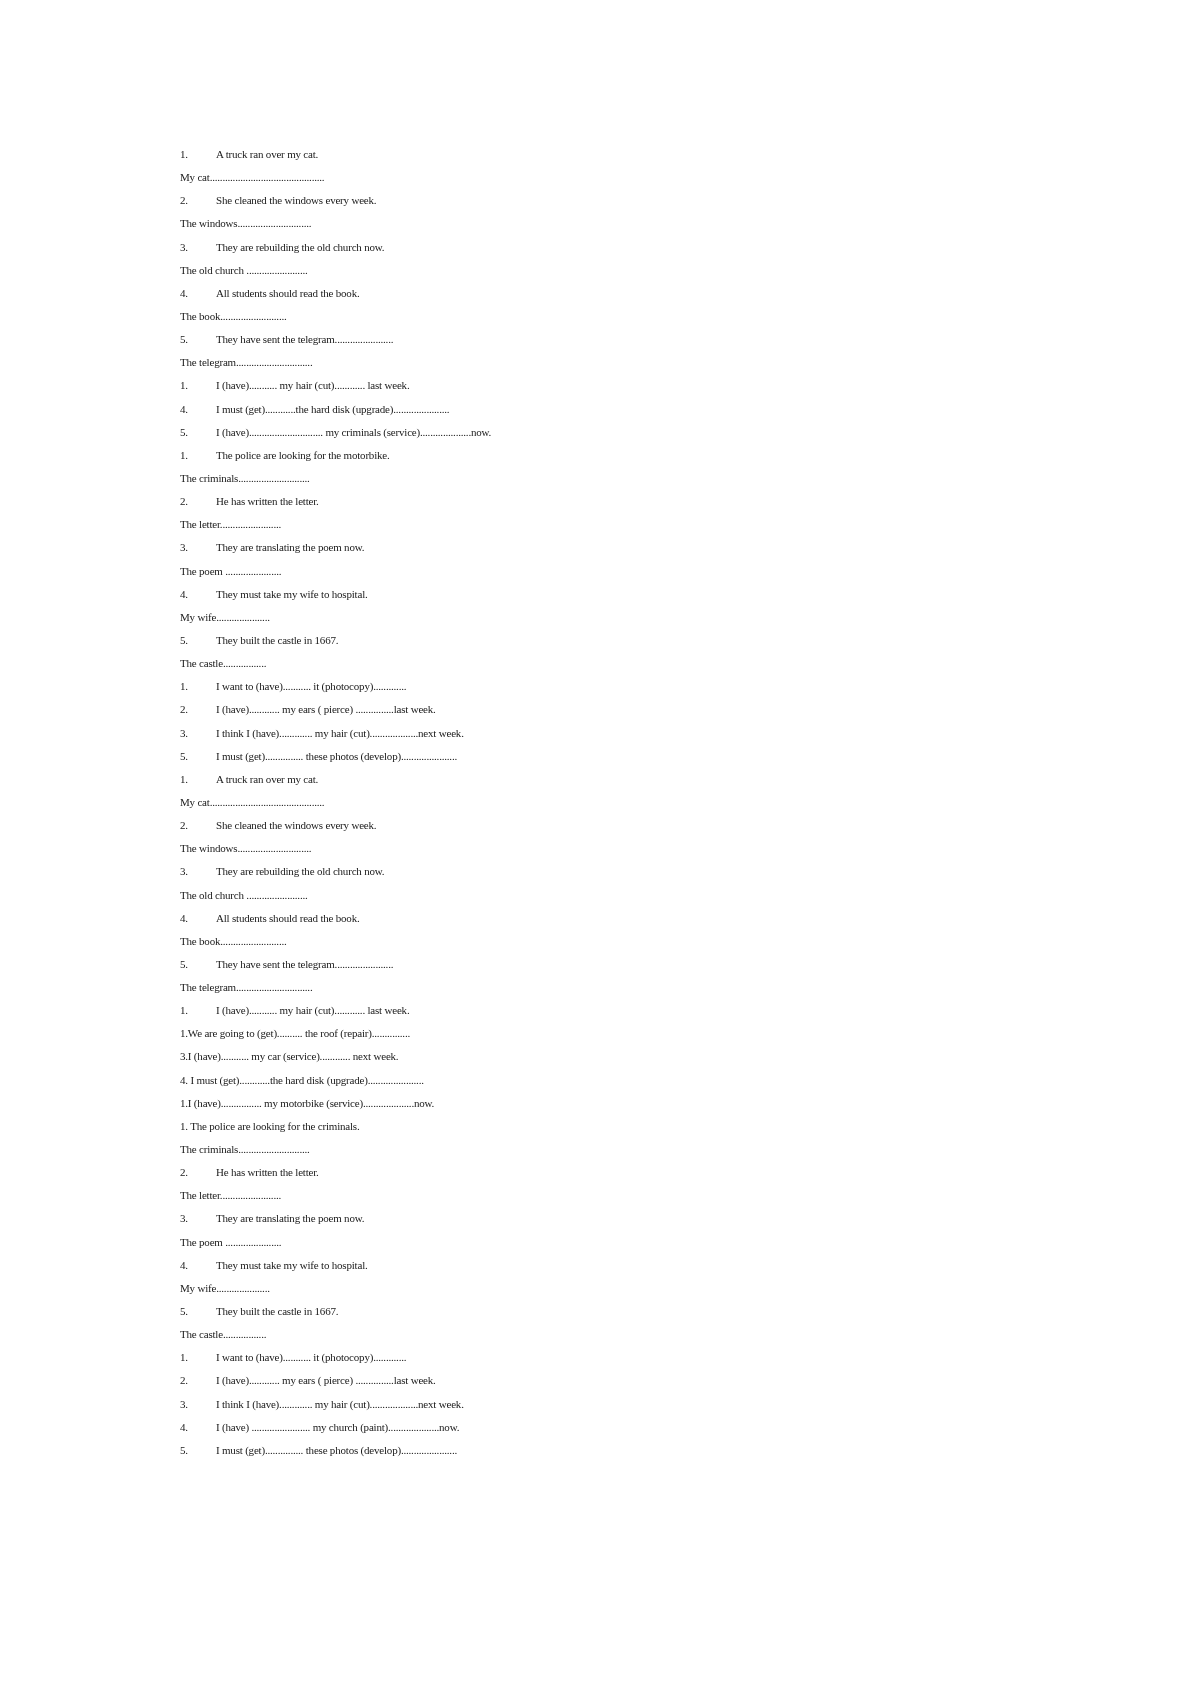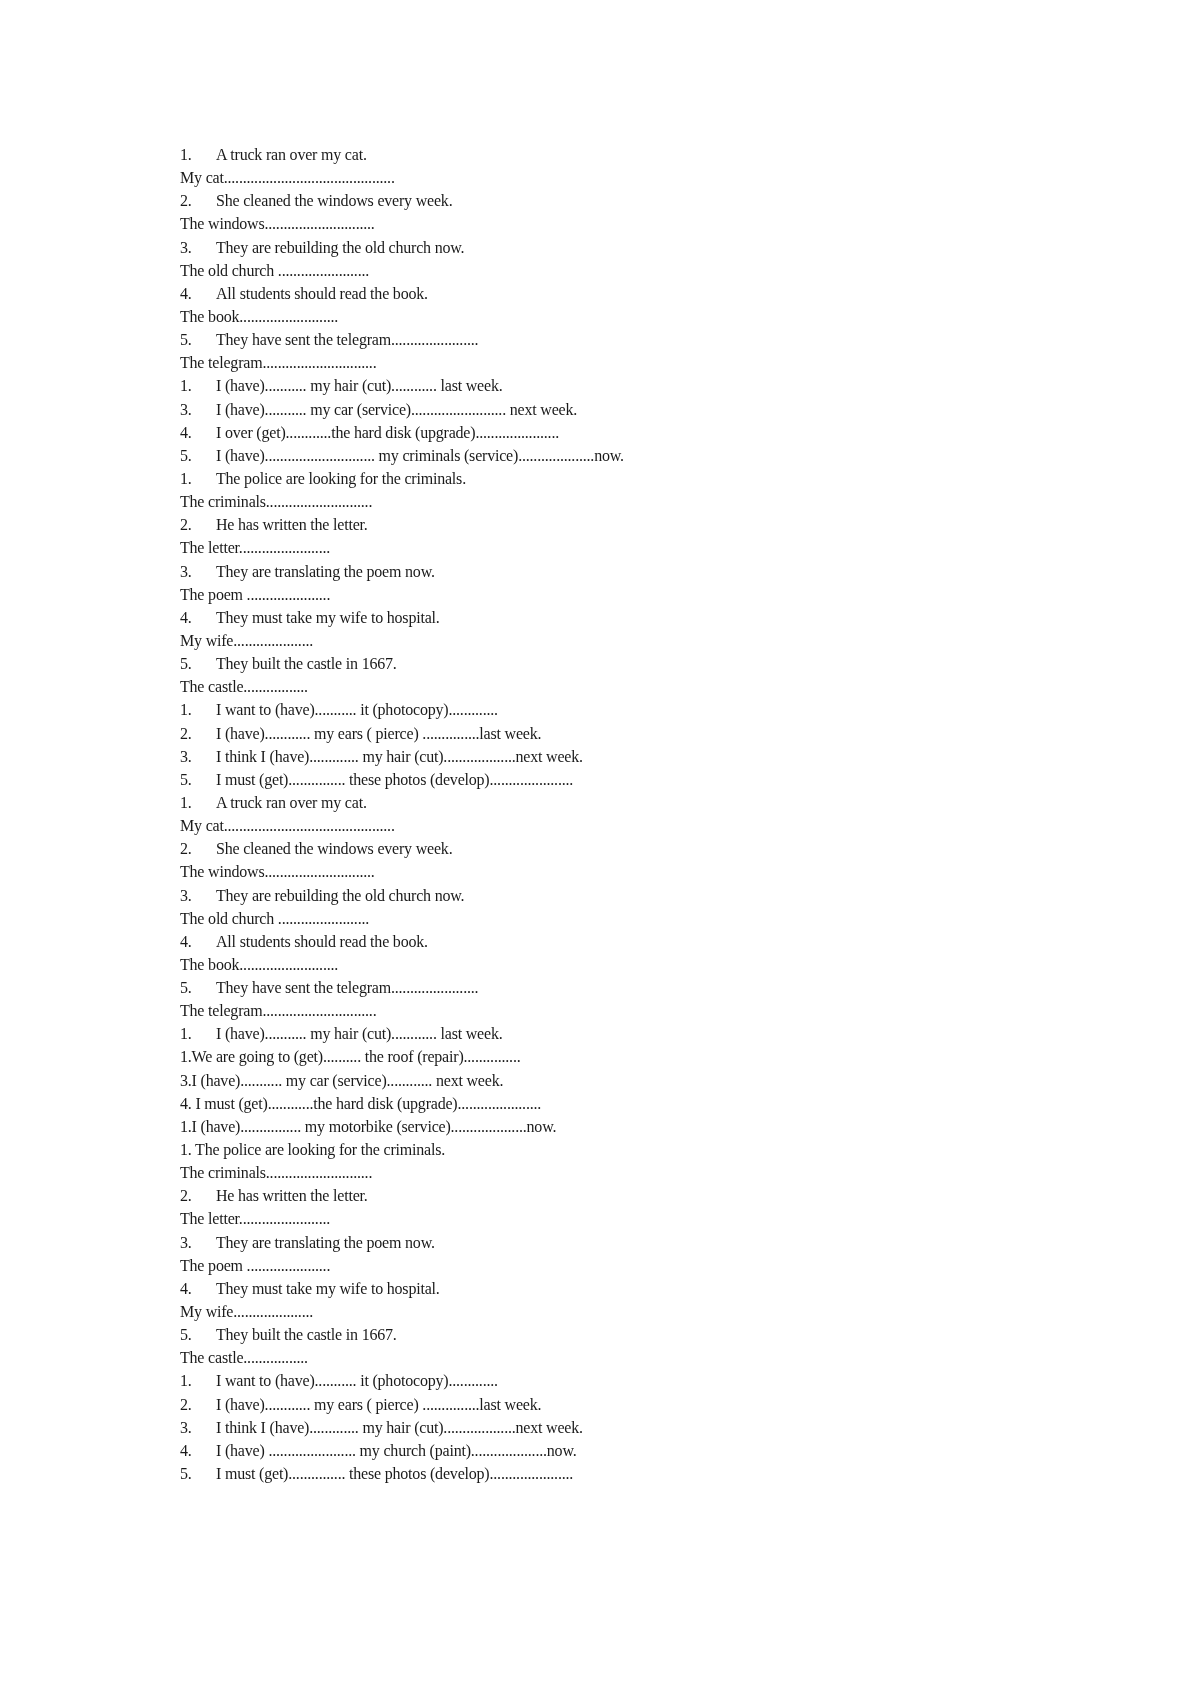--- a/index.html
+++ b/index.html
@@ -17,21 +17,21 @@
     }
     .page {
       position: absolute;
       left: 180px;
       top: 143px;
       width: 900px;
     }
     .line {
       height: 23.15px;
       line-height: 23.15px;
-      font-size: 16px;
+      font-size: 11px;
       white-space: pre;
       letter-spacing: -0.2px;
     }
     .num {
       display: inline-block;
       width: 36px;
     }
   </style>
 </head>
 <body>
@@ -41,24 +41,23 @@
     <div class="line"><span>My cat.............................................</span></div>
     <div class="line"><span class="num">2.</span><span>She cleaned the windows every week.</span></div>
     <div class="line"><span>The windows.............................</span></div>
     <div class="line"><span class="num">3.</span><span>They are rebuilding the old church now.</span></div>
     <div class="line"><span>The old church ........................</span></div>
     <div class="line"><span class="num">4.</span><span>All students should read the book.</span></div>
     <div class="line"><span>The book..........................</span></div>
     <div class="line"><span class="num">5.</span><span>They have sent the telegram.......................</span></div>
     <div class="line"><span>The telegram..............................</span></div>
     <div class="line"><span class="num">1.</span><span>I (have)........... my hair (cut)............ last week.</span></div>
-    <div class="line"><span class="num">3.</span><span>I (have)........... my car (service)......................... next week.</span></div>
-    <div class="line"><span class="num">4.</span><span>I over (get)............the hard disk (upgrade)......................</span></div>
+    <div class="line"><span class="num">4.</span><span>I must (get)............the hard disk (upgrade)......................</span></div>
     <div class="line"><span class="num">5.</span><span>I (have)............................. my criminals (service)....................now.</span></div>
-    <div class="line"><span class="num">1.</span><span>The police are looking for the criminals.</span></div>
+    <div class="line"><span class="num">1.</span><span>The police are looking for the motorbike.</span></div>
     <div class="line"><span>The criminals............................</span></div>
     <div class="line"><span class="num">2.</span><span>He has written the letter.</span></div>
     <div class="line"><span>The letter........................</span></div>
     <div class="line"><span class="num">3.</span><span>They are translating the poem now.</span></div>
     <div class="line"><span>The poem ......................</span></div>
     <div class="line"><span class="num">4.</span><span>They must take my wife to hospital.</span></div>
     <div class="line"><span>My wife.....................</span></div>
     <div class="line"><span class="num">5.</span><span>They built the castle in 1667.</span></div>
     <div class="line"><span>The castle.................</span></div>
     <div class="line"><span class="num">1.</span><span>I want to (have)........... it (photocopy).............</span></div>

